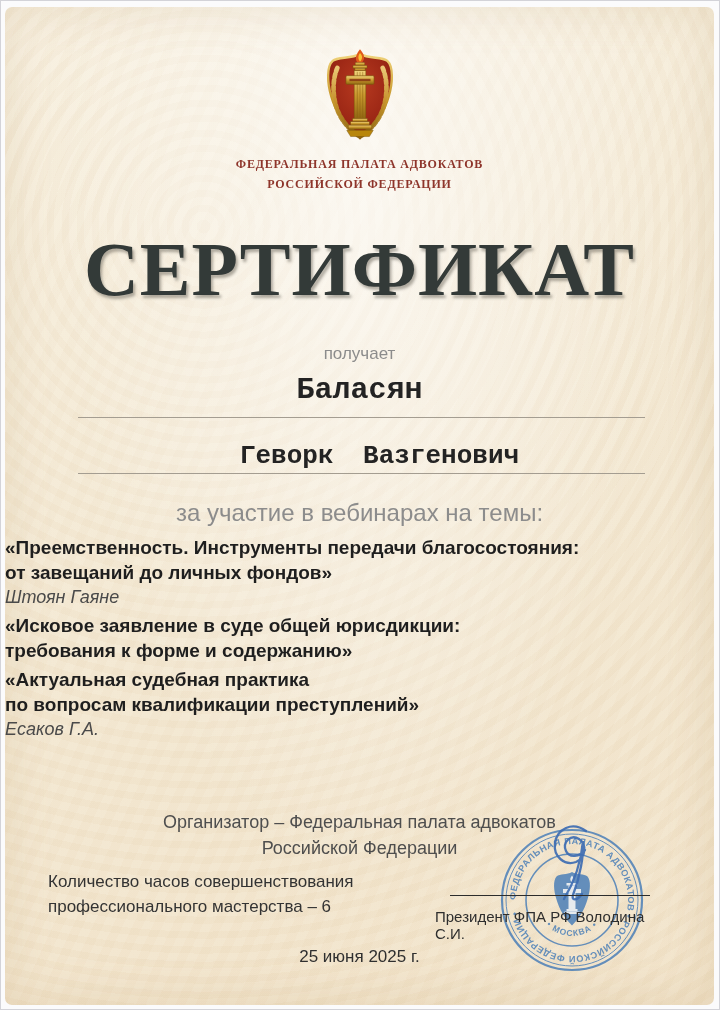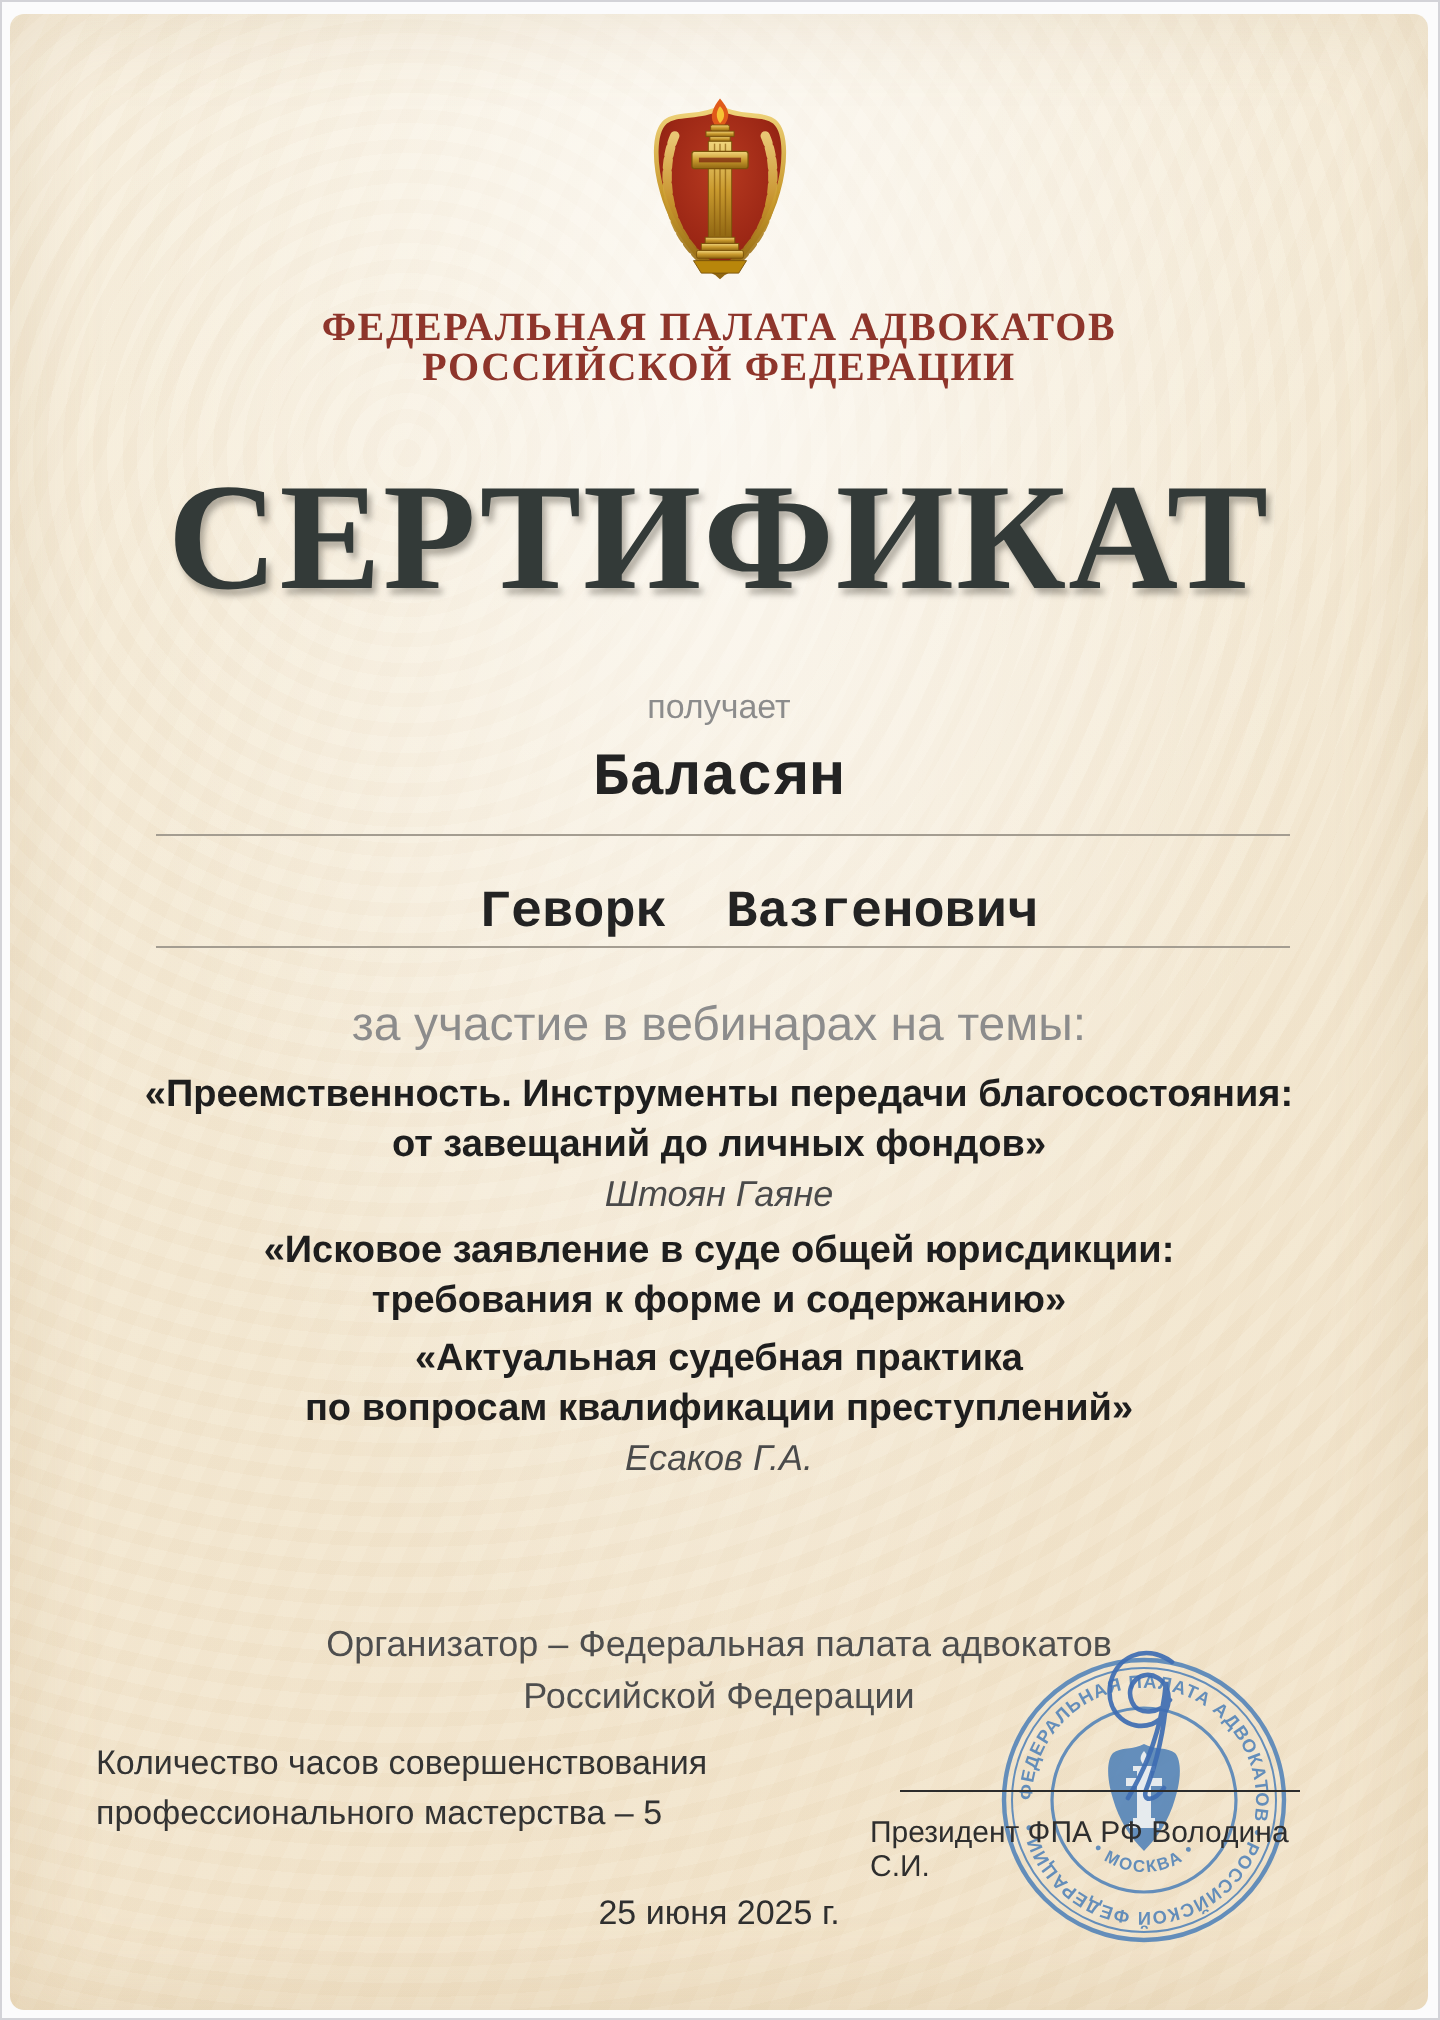--- a/index.html
+++ b/index.html
@@ -27,21 +27,21 @@
   }
   .abs{position:absolute;}
   .center{left:0;right:0;text-align:center;}
   .pre{white-space:pre-line;}
 
   .emblem{left:316px;top:40px;width:78px;height:98px;}
 
   .org-red{
     top:147px;
     font-family:"Liberation Serif","DejaVu Serif",serif;
-    font-weight:700;font-size:20px;line-height:20px;
+    font-weight:700;font-size:12px;line-height:20px;
     letter-spacing:0.8px;color:#8e352b;
   }
 
   .cert-title{
     top:214px;
     font-family:"Liberation Serif","DejaVu Serif",serif;
     font-size:76px;font-weight:600;line-height:96px;
     color:#333a38;letter-spacing:1px;
     text-shadow:2px 3px 3px rgba(112,106,94,0.55);
   }
@@ -59,21 +59,21 @@
     font-weight:700;font-size:26px;color:#232323;
     word-spacing:14px;
     padding-left:40px;
   }
   .rule{left:73px;width:567px;border-top:1px solid #a49d91;height:0;}
   .rule-1{top:410px;}
   .rule-2{top:466px;}
 
   .lead{top:492px;font-size:24px;color:#8c8c8c;text-align:center;}
 
-  .topics{top:528px;left:0;right:0;text-align:center;}
+  .topics{top:528px;left:0;right:0;}
   .topic{margin-bottom:4px;}
   .topic-title{
     font-size:19px;line-height:25px;font-weight:700;color:#1e1e1e;
     white-space:pre-line;margin:0;
   }
   .topic-speaker{
     font-size:18px;line-height:24px;font-style:italic;color:#4a4a4a;margin:0;
   }
 
   .organizer{top:802px;font-size:18px;line-height:26px;color:#4e4e4e;}
@@ -157,21 +157,21 @@
       <p class="topic-title">«Актуальная судебная практика
 по вопросам квалификации преступлений»</p>
       <p class="topic-speaker">Есаков Г.А.</p>
     </div>
   </div>
 
   <div class="abs center organizer pre">Организатор – Федеральная палата адвокатов
 Российской Федерации</div>
 
   <div class="abs hours pre">Количество часов совершенствования
-профессионального мастерства – 5</div>
+профессионального мастерства – 6</div>
 
   <svg class="abs stamp" viewBox="0 0 150 150" aria-hidden="true">
     <defs>
       <path id="ringPath" d="M 19,75 A 56,56 0 1 1 131,75 A 56,56 0 1 1 19,75"></path>
       <path id="cityPath" d="M 39,75 A 36,36 0 0 0 111,75"></path>
     </defs>
     <g fill="none" stroke="#4d80b8">
       <circle cx="75" cy="75" r="70" stroke-width="2.2"></circle>
       <circle cx="75" cy="75" r="66" stroke-width="1"></circle>
       <circle cx="75" cy="75" r="46" stroke-width="1.6"></circle>

